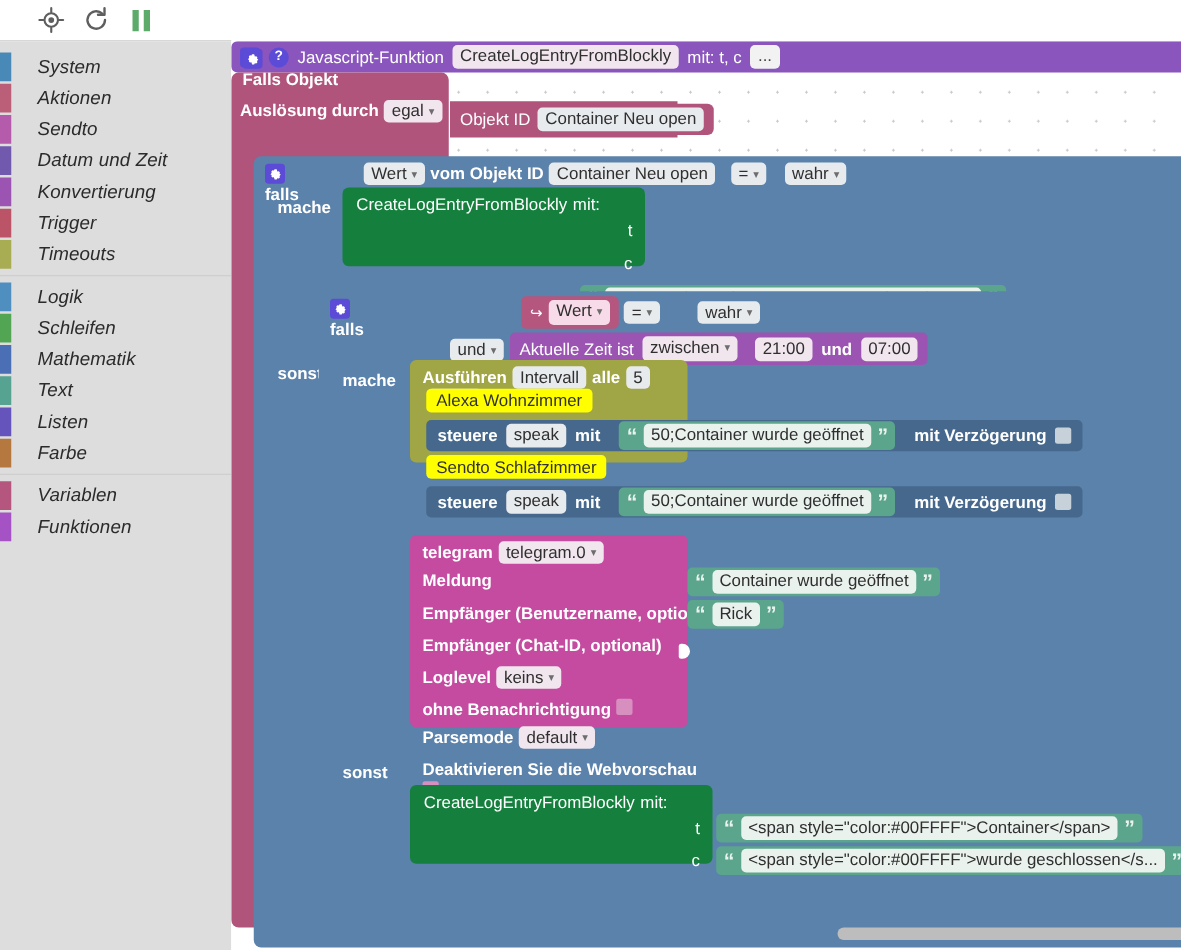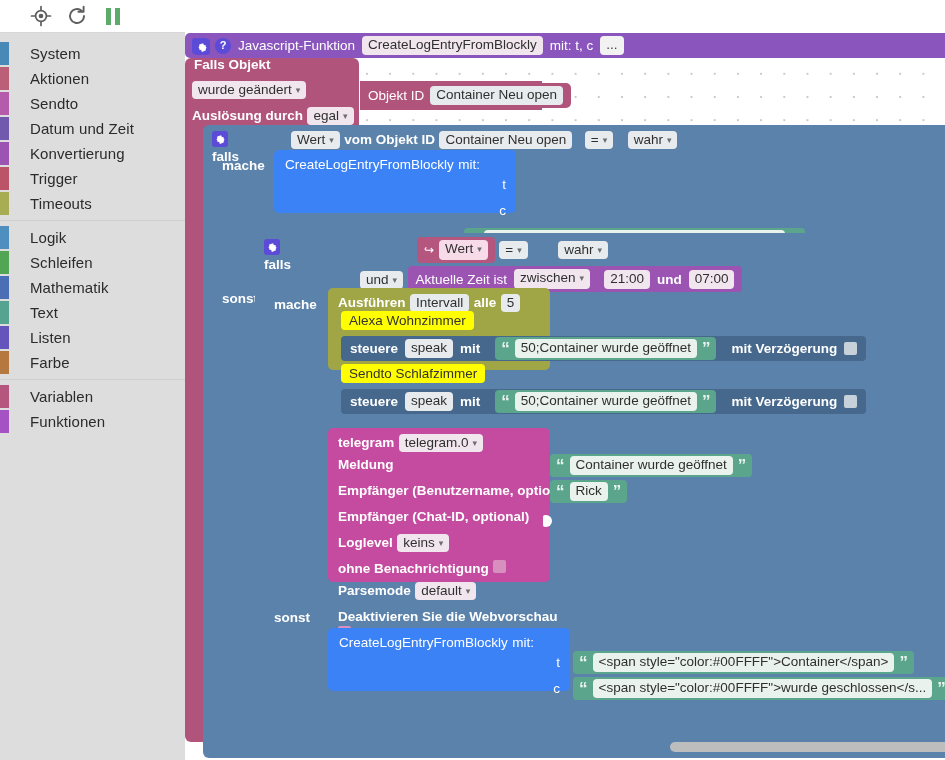--- a/index.html
+++ b/index.html
@@ -33,21 +33,21 @@
     padding-top:8px;
   }
   .cat {
     position:relative; height:25px; display:flex; align-items:center;
     padding-left:30px; cursor:pointer;
   }
   .cat .swatch {
     position:absolute; left:0; top:1px; width:9px; height:23px;
   }
   .cat .lbl {
-    font-size:15px; color:#2b2b2b; letter-spacing:0.1px; white-space:nowrap;
+    font-size:15px; color:#2b2b2b; letter-spacing:0.1px; white-space:nowrap;font-style:italic;
   }
   .cat-sep { height:1px; background:#cfcfcf; margin:4px 0 4px 0; }
 
   
   #workspace {
     position:absolute; left:185px; top:33px; right:0; bottom:0;
     background-color:#ffffff;
     background-image: radial-gradient(#c9c9c9 0.9px, transparent 1px);
     background-size: 23.2px 23.2px;
     background-position: 8px 6px;
@@ -122,21 +122,21 @@
     background:#5b82ab; border-radius:6px;
   }
 
   
   #ifblk2 {
     position:absolute; left:52px; top:108px; width:700px; height:488px;
     background:#5b82ab; border-radius:6px;
   }
 
   
-  .callblk { background:#3b82f6; border-radius:5px; }
+  .callblk { background:#15803d; border-radius:5px; }
 
   
   .olive { background:#a0a546; border-radius:5px; }
 
   
   .alexa {
     background:#ffff00; border-radius:4px; padding:2px 8px;
     font-size:13.5px; color:#333; display:inline-block;
   }
   
@@ -274,23 +274,20 @@
   <div id="ev">
     <div class="hdr">
       <div class="row" style="gap:8px;">
         <span class="mut">
           <svg width="11" height="11" viewBox="0 0 24 24">
                 <path fill="#ffffff" d="M12 8.5a3.5 3.5 0 100 7 3.5 3.5 0 000-7zm9 3.5l-2.1-1.2.5-2.4-2-2-2.4.5L13.8 3h-3.6L9 5.1 6.6 4.6l-2 2 .5 2.4L3 12l2.1 1.2-.5 2.4 2 2 2.4-.5L10.2 21h3.6l1.2-2.1 2.4.5 2-2-.5-2.4L21 12z"></path>
               </svg>
         </span>
         <span class="txt" style="font-weight:bold;">Falls Objekt</span>
       </div>
-      <div class="row" style="margin:7px 0 0 -2px;">
-        <span class="field pale"><span>wurde geändert</span><span class="caret">▾</span></span>
-      </div>
       <div class="row" style="margin:7px 0 0 -2px; gap:6px;">
         <span class="txt" style="font-weight:bold;">Auslösung durch</span>
         <span class="field pale"><span>egal</span><span class="caret">▾</span></span>
       </div>
     </div>
   </div>
   <div id="ev-objid-bg"></div>
   <div id="ev-objid">
     <span class="txt">Objekt ID</span>
     <span class="field grey">Container Neu open</span>

